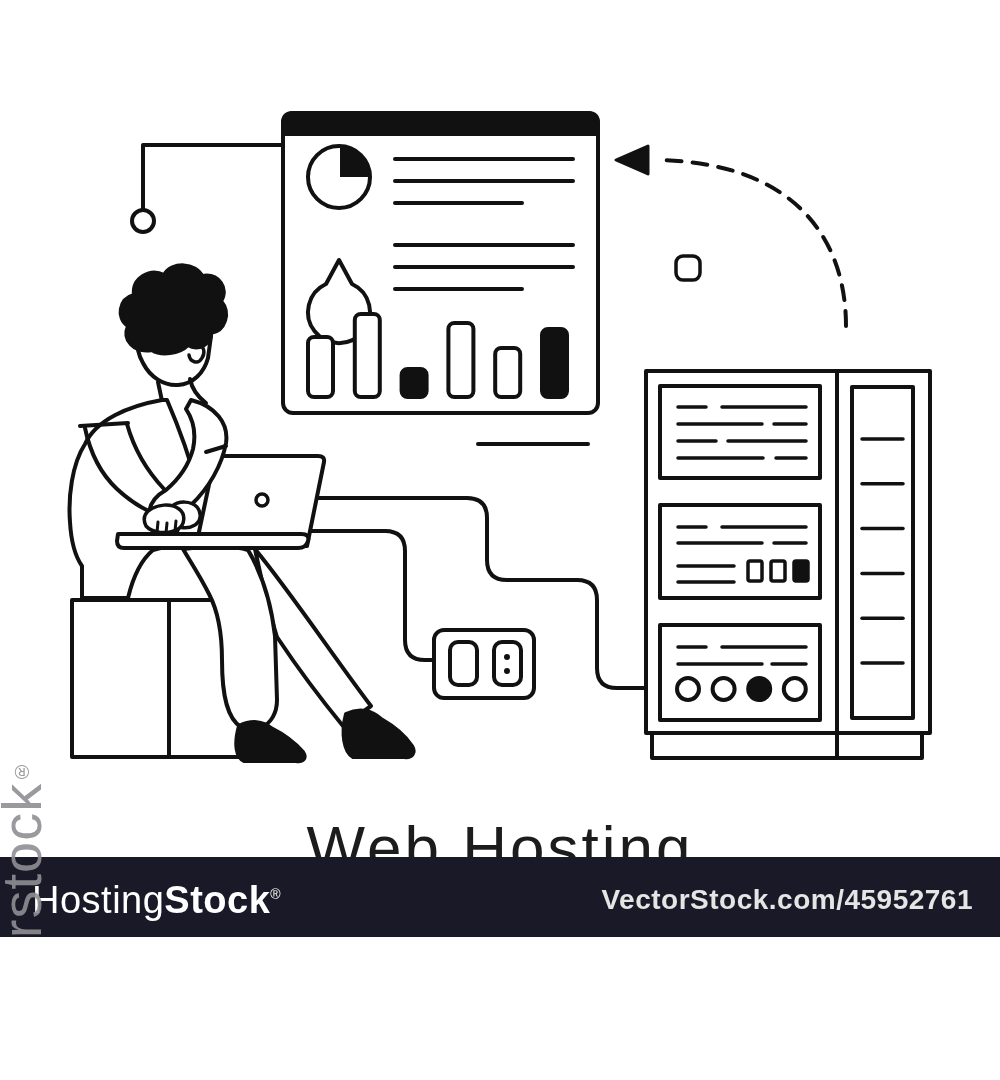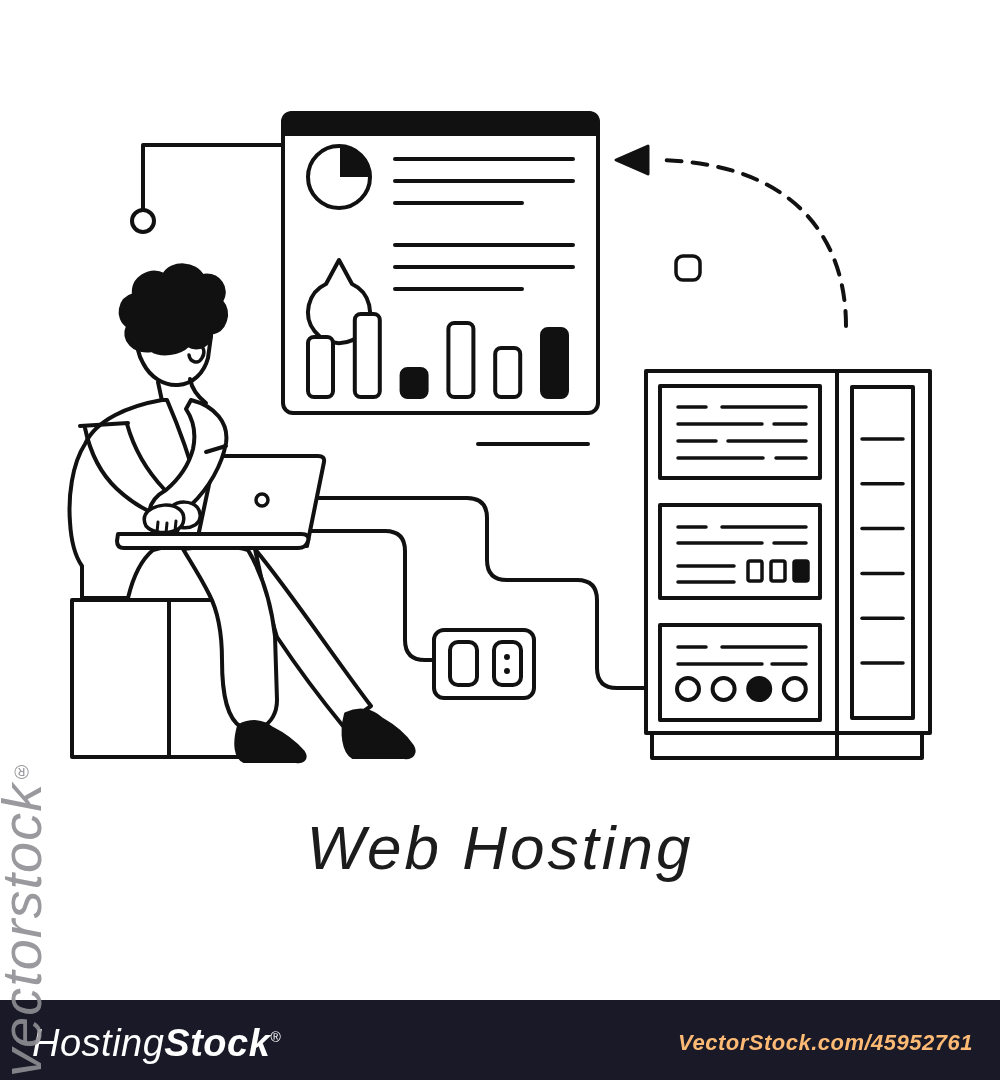--- a/index.html
+++ b/index.html
@@ -1,34 +1,34 @@
 <!DOCTYPE html>
 <html><head>
 <meta charset="utf-8">
 <style>
   html,body{margin:0;padding:0;background:#ffffff;}
-  .stage{position:relative;width:1000px;height:1080px;background:#ffffff;overflow:hidden;
-         font-family:"Liberation Sans",sans-serif;font-style:italic;}
+  .stage{position:relative;width:1000px;height:937px;background:#ffffff;overflow:hidden;
+         font-family:"Liberation Sans",sans-serif;}
   .stage svg{position:absolute;left:0;top:0;}
   .title{position:absolute;left:0;top:812px;width:100%;text-align:center;
          font-size:62px;font-weight:300;letter-spacing:3px;color:#1c1c1c;
          font-family:"Liberation Sans",sans-serif;}
   .side-watermark{position:absolute;left:2px;top:532px;height:545px;
          writing-mode:vertical-rl;transform:rotate(180deg);
          font-size:56px;font-weight:400;letter-spacing:1px;color:rgba(142,142,148,0.9);
          z-index:3;line-height:40px;}
   .side-watermark .reg{font-size:20px;}
   .bottom-bar{position:absolute;left:0;bottom:0;width:100%;height:80px;background:#191927;
          display:flex;align-items:center;justify-content:space-between;
          box-sizing:border-box;padding:6px 27px 0 32px;z-index:2;}
   .logo{color:#ffffff;font-size:38px;letter-spacing:0.5px;}
   .logo .lt{font-weight:300;}
   .logo .bd{font-weight:700;}
   .logo .rg{font-size:14px;font-weight:400;vertical-align:super;}
-  .url{color:#fdba74;font-size:22px;font-weight:600;letter-spacing:0.5px;}
+  .url{color:#e5e5e5;font-size:28px;font-weight:600;letter-spacing:0.5px;}
 </style>
 </head>
 <body>
 
 <div class="stage">
 
 <svg width="1000" height="1080" viewBox="0 0 1000 1080" xmlns="http://www.w3.org/2000/svg">
   <g stroke="#111111" stroke-width="4" fill="none" stroke-linecap="round" stroke-linejoin="round">
 
     <g>

